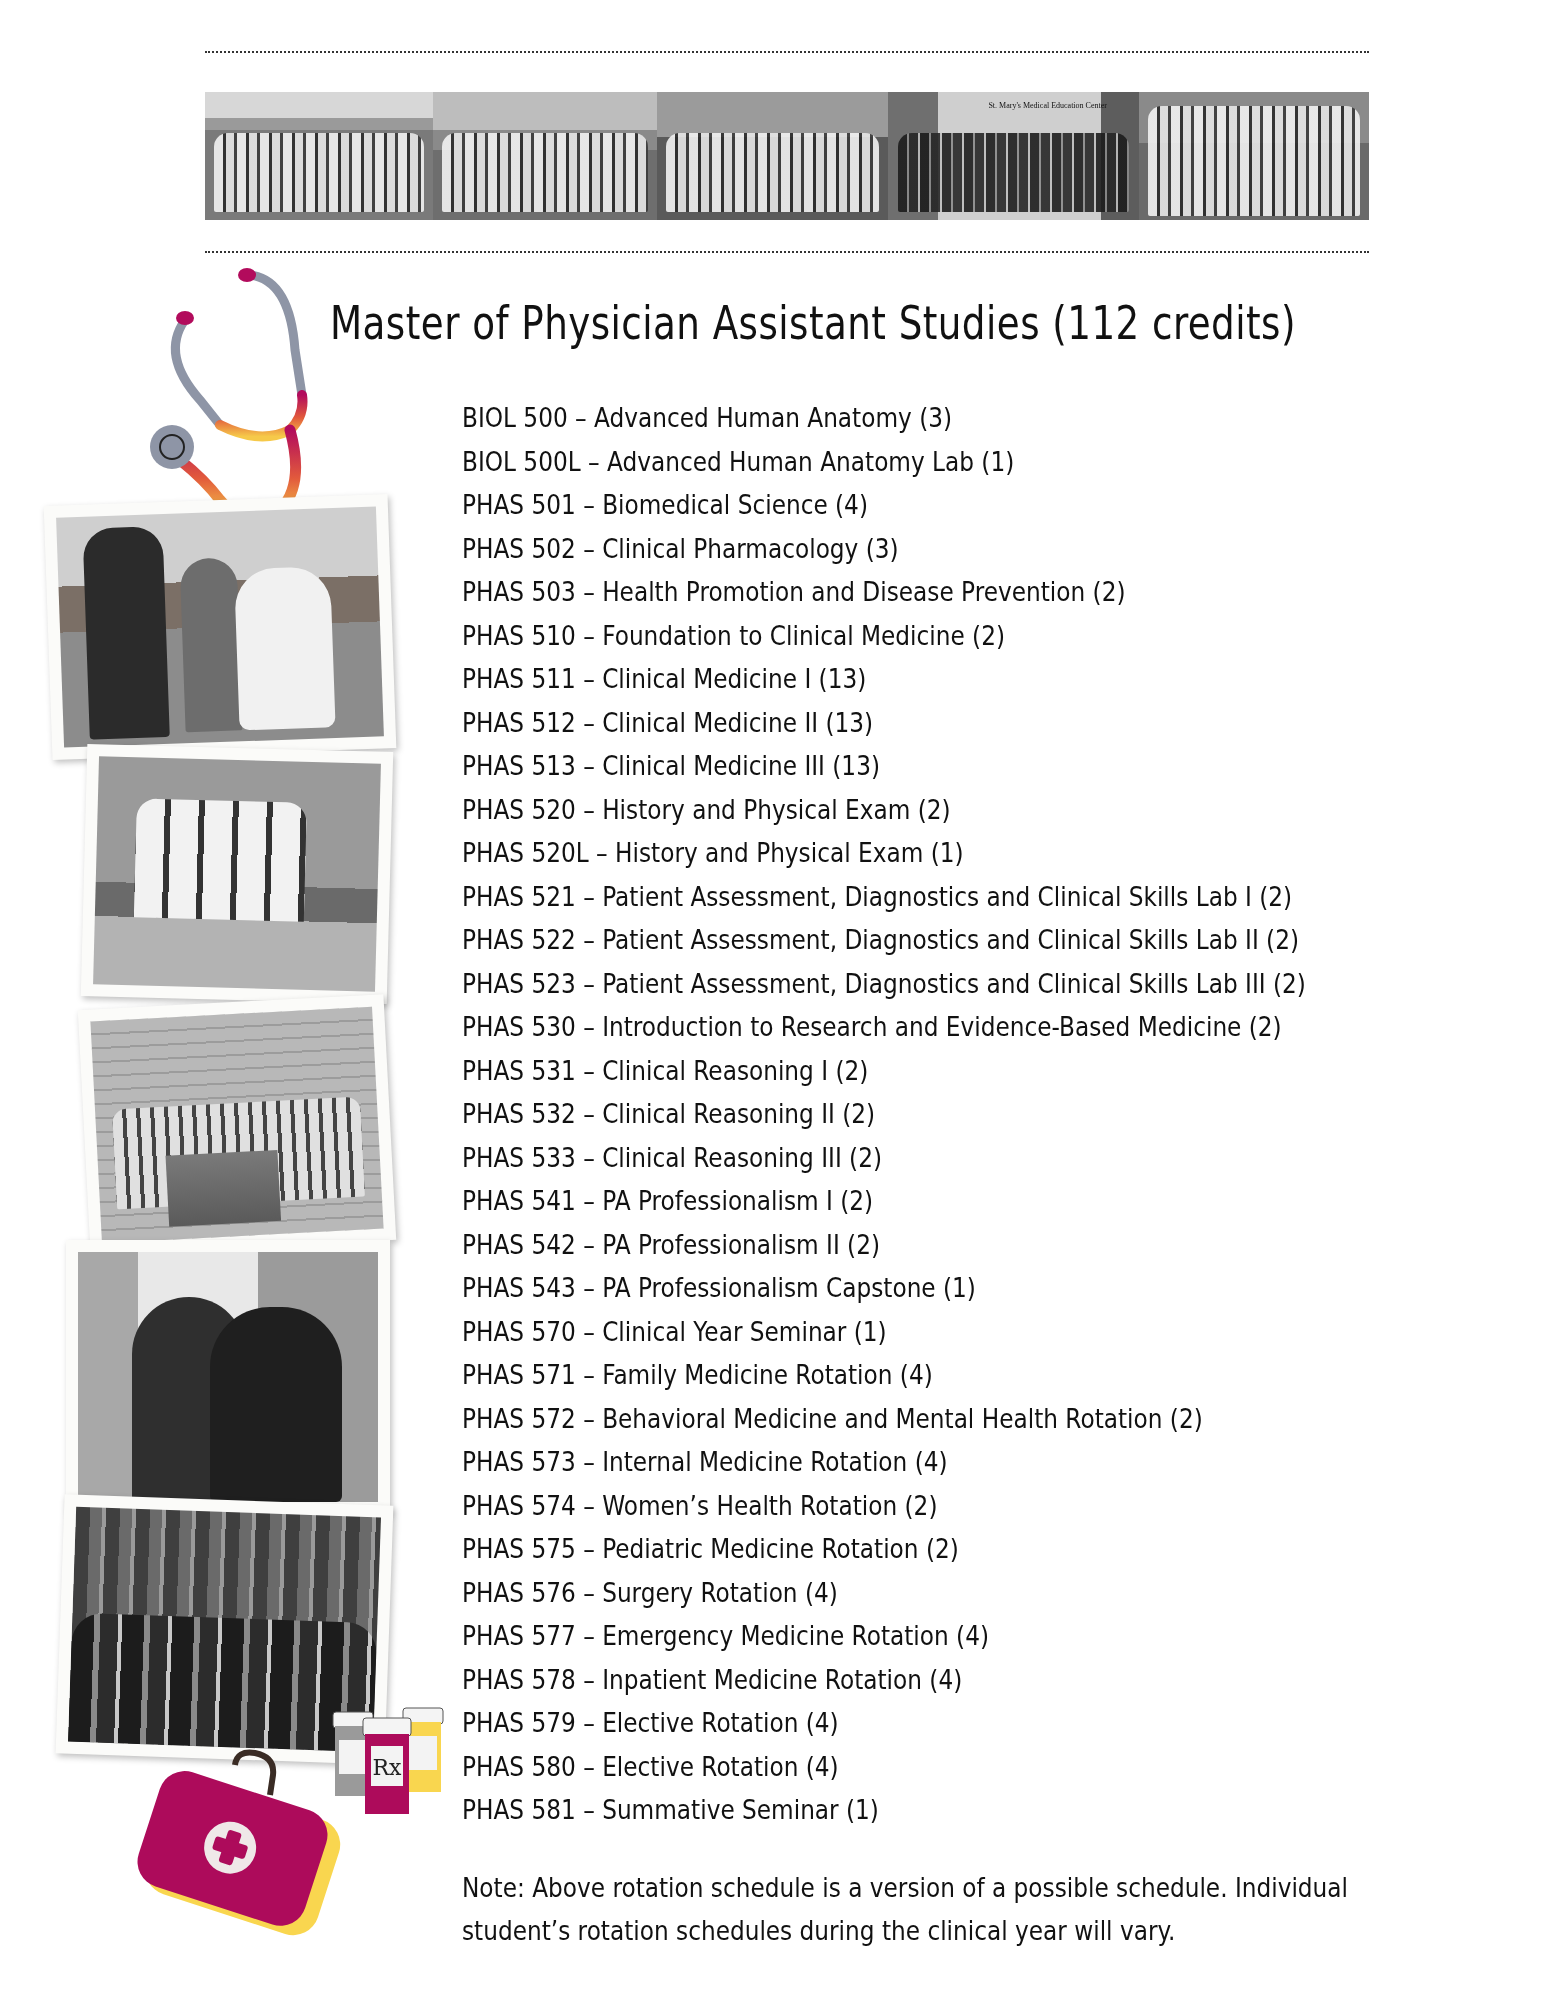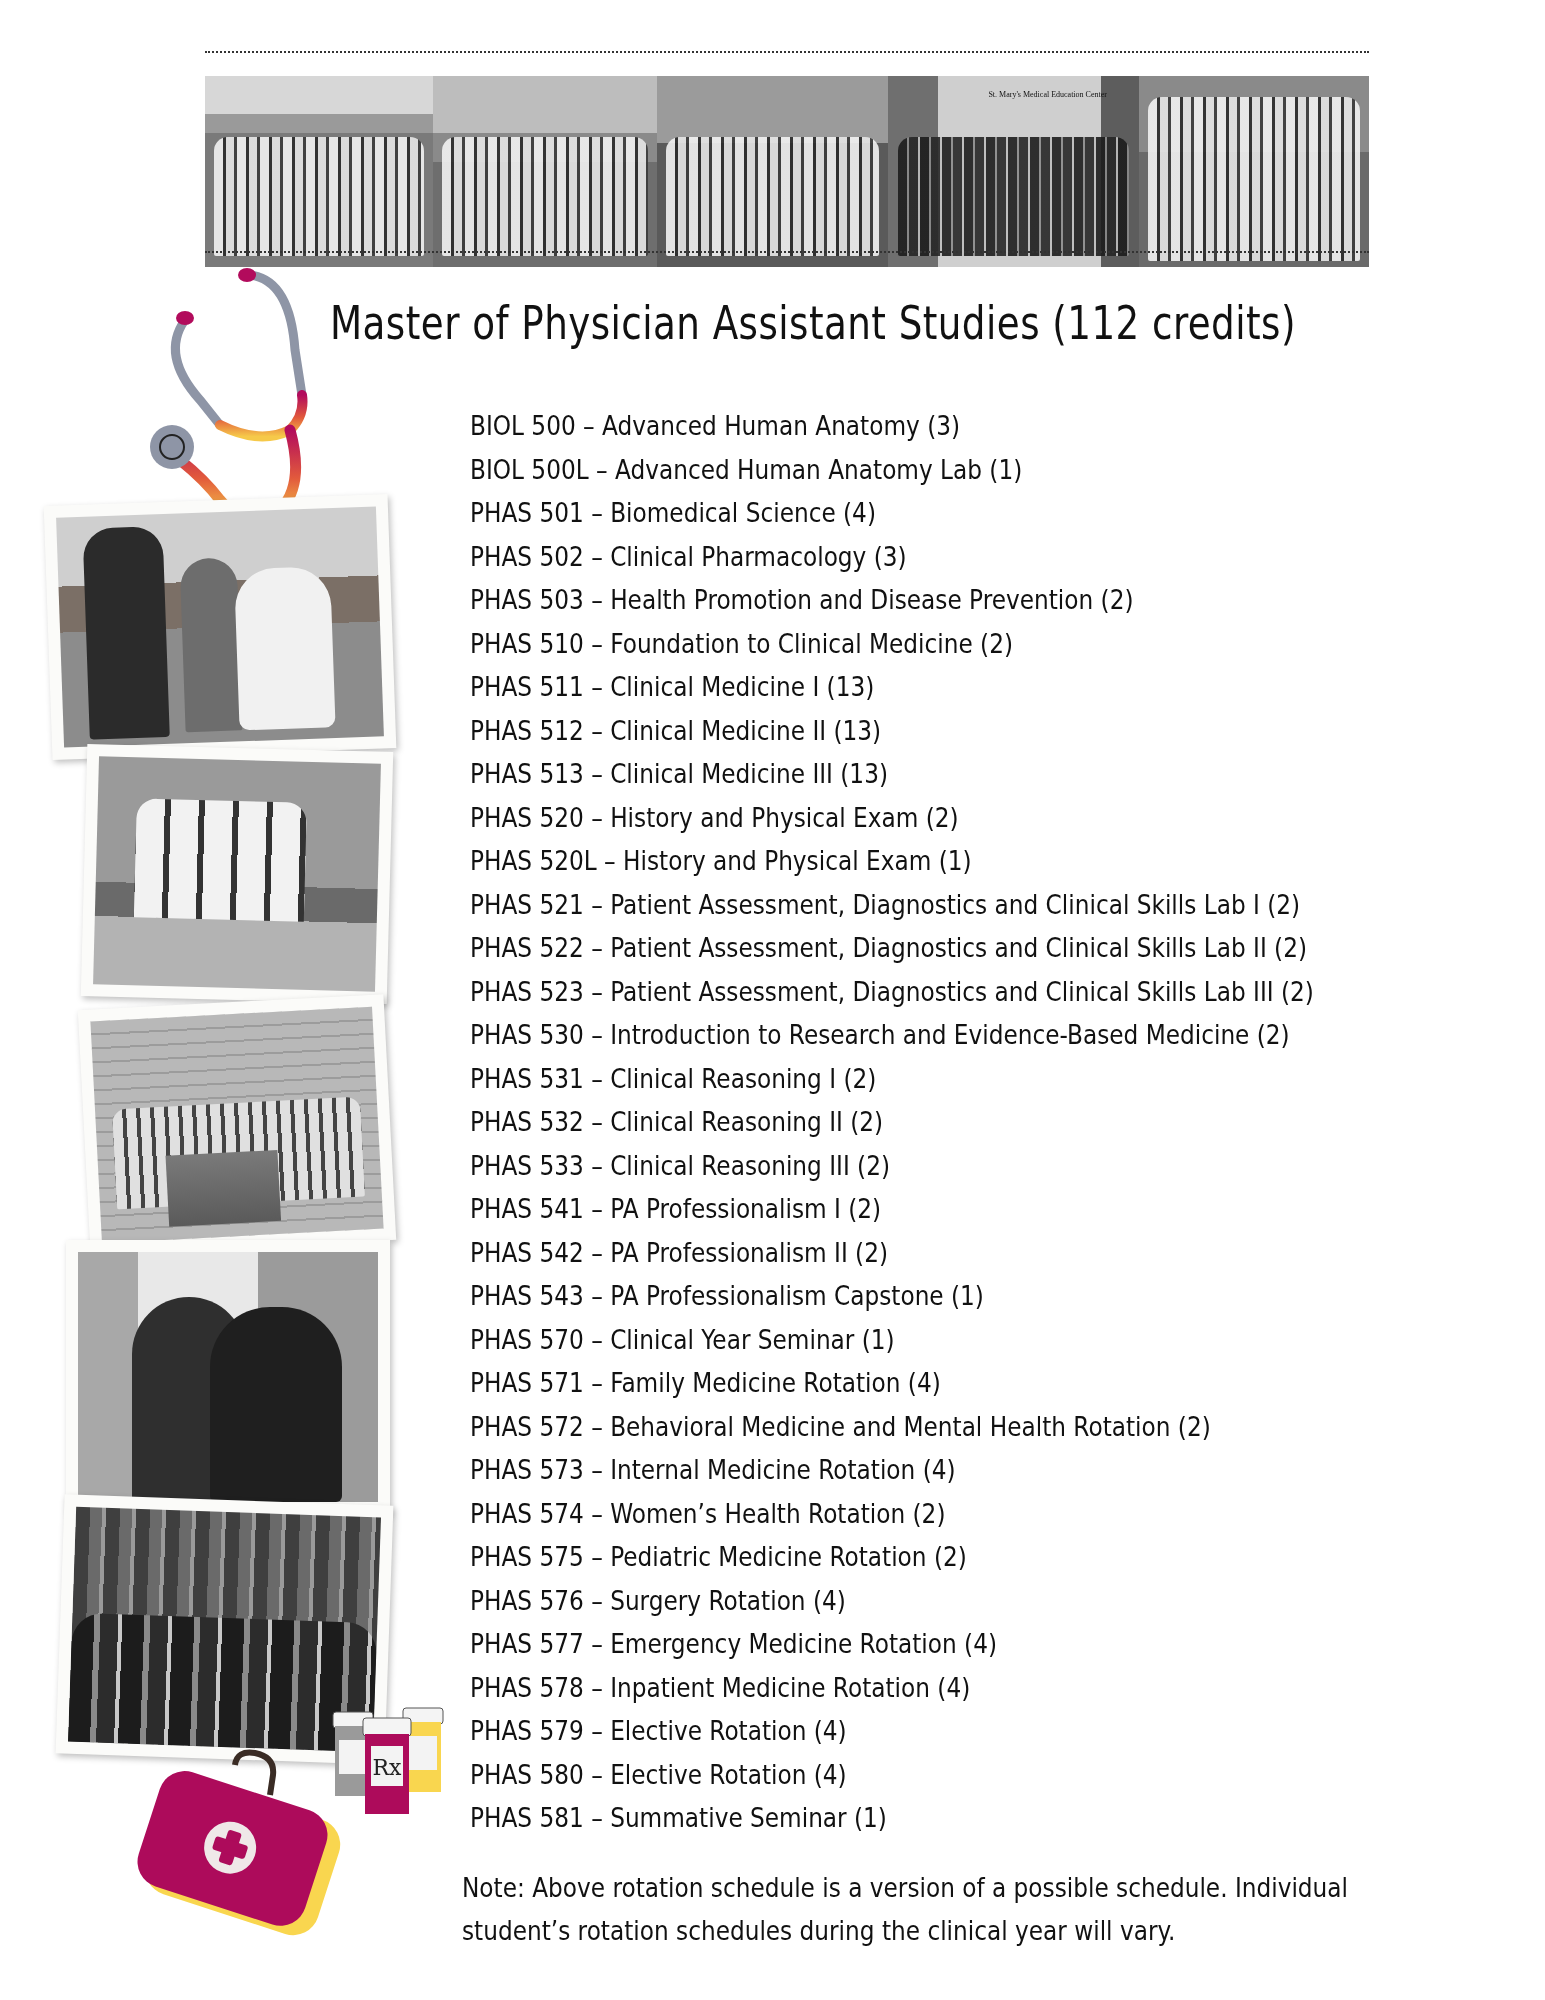--- a/index.html
+++ b/index.html
@@ -1,26 +1,26 @@
 <!DOCTYPE html>
 <html><head>
 <meta charset="utf-8">
 <style>
   html,body{margin:0;padding:0;background:#ffffff;}
   body{width:1545px;height:2000px;position:relative;overflow:hidden;font-family:"DejaVu Sans",sans-serif;color:#111;}
   .dotline{position:absolute;left:205px;width:1164px;height:0;border-top:2px dotted #333;}
-  .banner{position:absolute;left:205px;top:76px;width:1164px;height:191px;display:flex;}
+  .banner{position:absolute;left:205px;top:92px;width:1164px;height:128px;display:flex;}
   .banner .ph{height:100%;position:relative;overflow:hidden;}
   .ph-bg{position:absolute;inset:0;}
   .ph .people{position:absolute;left:4%;right:4%;bottom:6%;height:62%;
      background:repeating-linear-gradient(90deg,#f2f2f2 0 9px,#2a2a2a 9px 12px,#e6e6e6 12px 20px,#3a3a3a 20px 23px);opacity:.9;border-radius:14px 14px 2px 2px;}
   .ph .people.dark{background:repeating-linear-gradient(90deg,#1c1c1c 0 9px,#8a8a8a 9px 11px,#262626 11px 20px,#bdbdbd 20px 22px);}
   .ph .label{position:absolute;left:40%;top:8%;font-family:"Liberation Serif",serif;font-size:8px;color:#111;line-height:1.1;}
   .title{position:absolute;left:330px;top:296px;font-family:"DejaVu Sans Condensed","DejaVu Sans",sans-serif;font-size:46px;letter-spacing:0.5px;transform:scaleX(0.9);transform-origin:left top;color:#111;white-space:nowrap;}
-  .courses{position:absolute;left:462px;top:396px;list-style:none;margin:8px;padding:0;}
+  .courses{position:absolute;left:462px;top:396px;list-style:none;margin:0;padding:0;}
   .courses li{height:43.5px;line-height:43.5px;font-family:"DejaVu Sans",sans-serif;font-size:27px;white-space:nowrap;transform:scaleX(0.86);transform-origin:left center;color:#111;}
   .note{position:absolute;left:462px;top:1866px;width:1120px;font-family:"DejaVu Sans",sans-serif;font-size:27px;line-height:43px;transform:scaleX(0.86);transform-origin:left top;color:#111;}
   .polaroid{position:absolute;background:#fbfbf9;box-shadow:2px 3px 6px rgba(0,0,0,.25);padding:12px;}
   .polaroid .img{width:100%;height:100%;position:relative;overflow:hidden;}
   .stetho{position:absolute;left:140px;top:255px;width:200px;height:280px;}
   .rx{position:absolute;left:325px;top:1700px;width:130px;height:120px;}
   .kit{position:absolute;left:125px;top:1745px;width:220px;height:215px;}
 </style>
 </head>
 <body>

